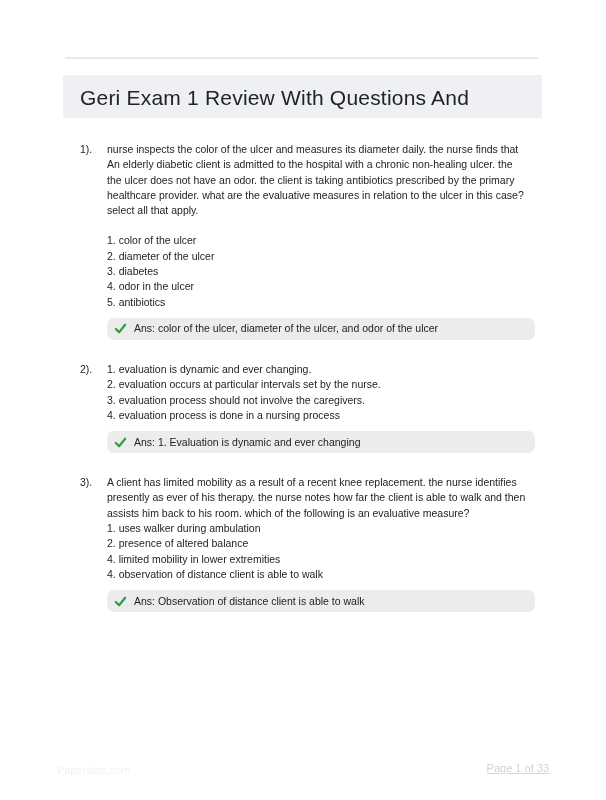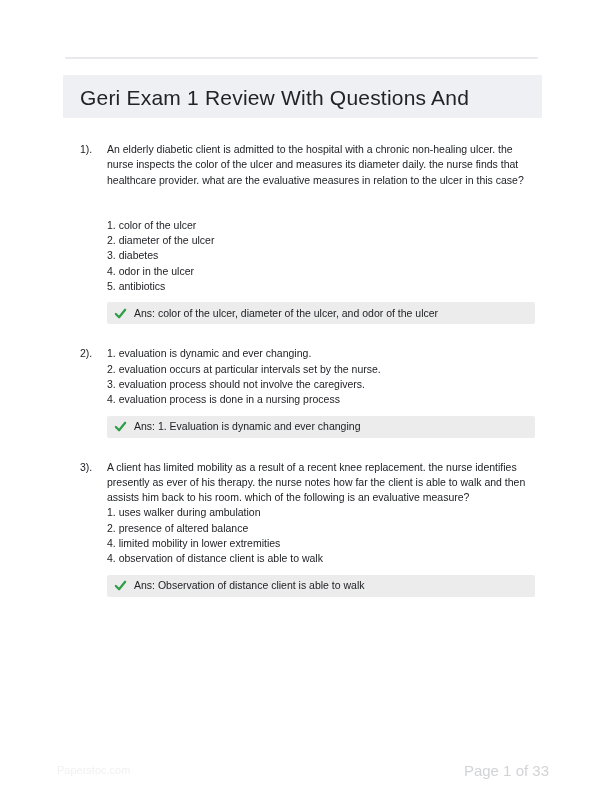--- a/index.html
+++ b/index.html
@@ -26,35 +26,36 @@
   }
   .title-card .title{
     font-size:21px;line-height:27px;font-weight:400;
     letter-spacing:0.2px;color:var(--body-text);
   }
   .questions{margin-top:24px;padding-left:17px;font-size:10.5px;line-height:15.3px;}
   .question{display:flex;margin-bottom:22px;}
   .q-num{width:27px;flex:none;}
   .q-body{flex:1;min-width:0;}
   .q-text div,.q-options div{white-space:nowrap;}
-  .q-options.gap{margin-top:30px;}
+  .q-options.gap{margin-top:15px;}
   .answer-box{
     display:flex;align-items:center;height:22px;
     background:var(--answer-box-bg);
-    margin-top:8px;margin-right:7px;padding:0 8px 0 7px;border-radius:2px;
+    margin-top:8px;margin-right:7px;padding:0 8px 0 7px;border-radius:7px;
   }
   .check{flex:none;margin-right:7px;display:block;}
   .answer-text{white-space:nowrap;}
   .watermark{
     position:absolute;left:57px;top:764px;font-size:11px;
     color:var(--watermark-text);
   }
   .page-indicator{
-    position:absolute;right:57px;top:762px;font-size:15px;
+    position:absolute;right:57px;top:762px;font-size:11px;
     color:var(--footer-text);
+    text-decoration:underline;
   }
 </style>
 </head>
 <body>
 
 <div class="content">
 
   <div class="top-divider"></div>
 
   <header class="title-card">
@@ -62,23 +63,25 @@
         <div>Geri Exam 1 Review With Questions And</div>
       </h1>
   </header>
 
   <main class="questions">
 
     <section class="question">
       <div class="q-num">1).</div>
       <div class="q-body">
         <div class="q-text">
+            <div>nurse inspects the color of the ulcer and measures its diameter daily. the nurse finds that</div>
             <div>An elderly diabetic client is admitted to the hospital with a chronic non-healing ulcer. the</div>
-            <div>nurse inspects the color of the ulcer and measures its diameter daily. the nurse finds that</div>
+            <div>the ulcer does not have an odor. the client is taking antibiotics prescribed by the primary</div>
             <div>healthcare provider. what are the evaluative measures in relation to the ulcer in this case?</div>
+            <div>select all that apply.</div>
           </div>
         <div class="q-options gap">
             <div>1. color of the ulcer</div>
             <div>2. diameter of the ulcer</div>
             <div>3. diabetes</div>
             <div>4. odor in the ulcer</div>
             <div>5. antibiotics</div>
           </div>
         <div class="answer-box">
           <svg class="check" width="13" height="13" viewBox="0 0 14 14" aria-hidden="true">

